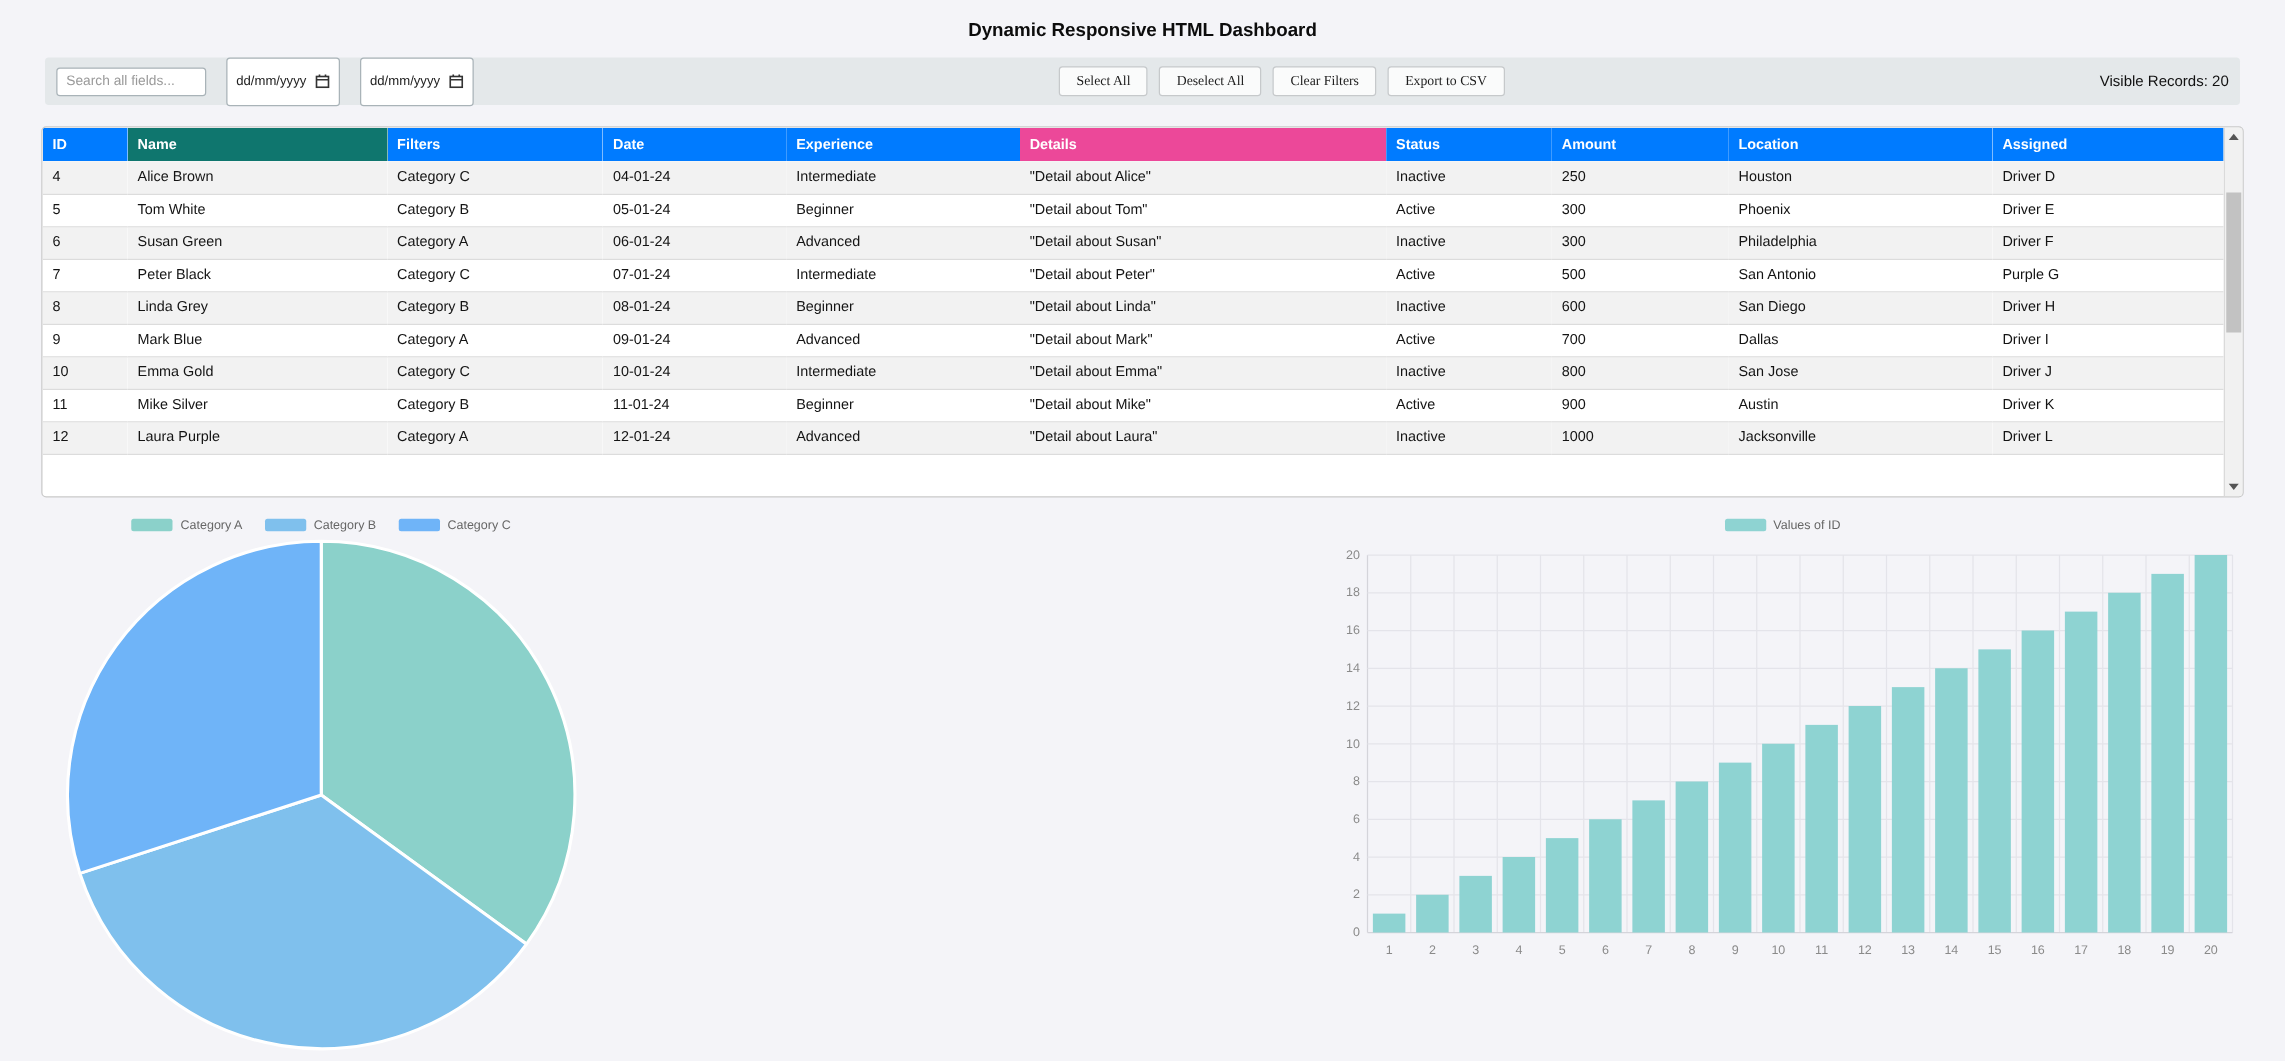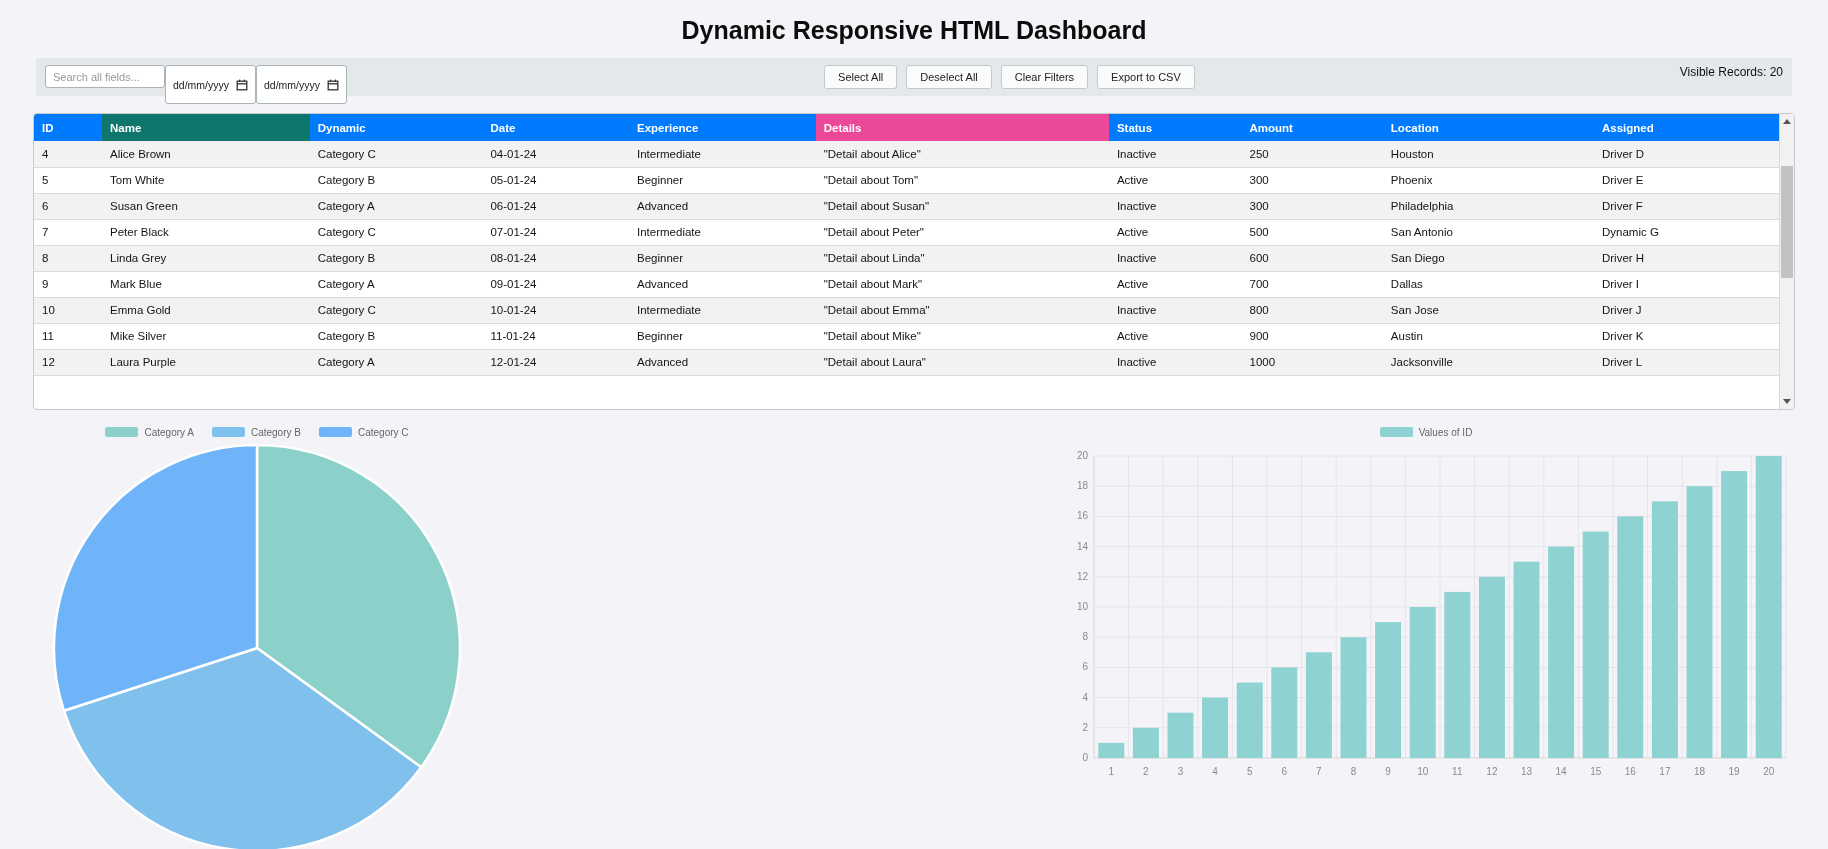--- a/index.html
+++ b/index.html
@@ -4,39 +4,39 @@
 <style>
   * { box-sizing: border-box; }
   html,body { margin:0; padding:0; }
   body {
     width:1828px; height:849px; overflow:hidden;
     background:#f4f4f8;
     font-family:"Liberation Sans", sans-serif;
     color:#1a1a1a;
   }
   h1.page-title {
-    text-align:center; font-size:25px; font-weight:bold;
+    text-align:center; font-size:15px; font-weight:bold;
     margin:16px 0 13px; color:#0c0c0c;
   }
   
   .toolbar {
     margin:0 36px; background:#e4e8ea; border-radius:3px;
-    display:flex; align-items:flex-start; gap:0; padding:7px 9px; height:38px;
+    display:flex; align-items:center; gap:16px; padding:7px 9px; height:38px;
   }
   .search-input {
     width:120px; height:23px; border:1px solid #a9b3b8; border-radius:3px;
     padding:0 7px; font-size:11px; font-family:inherit; background:#fff; color:#333;
   }
   .search-input::placeholder { color:#9a9a9a; }
   .date-input {
     display:flex; align-items:center; gap:7px; background:#fff;
     border:1px solid #a9b3b8; border-radius:3px; height:39px; padding:0 7px;
     font-size:10.5px; color:#222; cursor:default;
   }
-  .tb-buttons { display:flex; gap:9px; margin-left:auto; margin-right:auto; }
+  .tb-buttons { display:flex; gap:9px; margin-left:auto; margin-right:auto;font-family:Liberation Serif, serif; }
   .tb-btn {
     background:#fafbfb; border:1px solid #c6c9cb; border-radius:3px;
     padding:0 13px; height:24px; font-size:11px; font-family:inherit; color:#1d1d1d;
     cursor:pointer;
   }
   .visible-records { font-size:12px; color:#111; margin-left:8px; white-space:nowrap; }
   
   .table-card {
     margin:17px 33px 0; height:297px; background:#fff;
     border:1px solid #c9c9c9; border-radius:4px; overflow:hidden;
@@ -117,21 +117,21 @@
           <col style="width:16.8%">
           <col style="width:7.6%">
           <col style="width:8.1%">
         <col style="width:12.1%">
           <col style="width:10.6%">
       </colgroup>
       <thead>
           <tr id="thead-row">
             <th style="background: rgb(0, 123, 255);">ID</th>
             <th style="background: #0f766e;">Name</th>
-            <th style="background: rgb(0, 123, 255);">Dynamic</th>
+            <th style="background: rgb(0, 123, 255);">Filters</th>
             <th style="background: rgb(0, 123, 255);">Date</th>
             <th style="background: rgb(0, 123, 255);">Experience</th>
             <th style="background: #ec4899;">Details</th>
             <th style="background: rgb(0, 123, 255);">Status</th>
             <th style="background: rgb(0, 123, 255);">Amount</th>
             <th style="background: rgb(0, 123, 255);">Location</th>
             <th style="background: rgb(0, 123, 255);">Assigned</th>
           </tr>
         </thead>
       <tbody id="tbody">
@@ -174,21 +174,21 @@
           <tr>
             <td>7</td>
             <td>Peter Black</td>
             <td>Category C</td>
             <td>07-01-24</td>
             <td>Intermediate</td>
             <td>"Detail about Peter"</td>
             <td>Active</td>
             <td>500</td>
             <td>San Antonio</td>
-            <td>Dynamic G</td>
+            <td>Purple G</td>
           </tr>
           <tr>
             <td>8</td>
             <td>Linda Grey</td>
             <td>Category B</td>
             <td>08-01-24</td>
             <td>Beginner</td>
             <td>"Detail about Linda"</td>
             <td>Inactive</td>
             <td>600</td>

